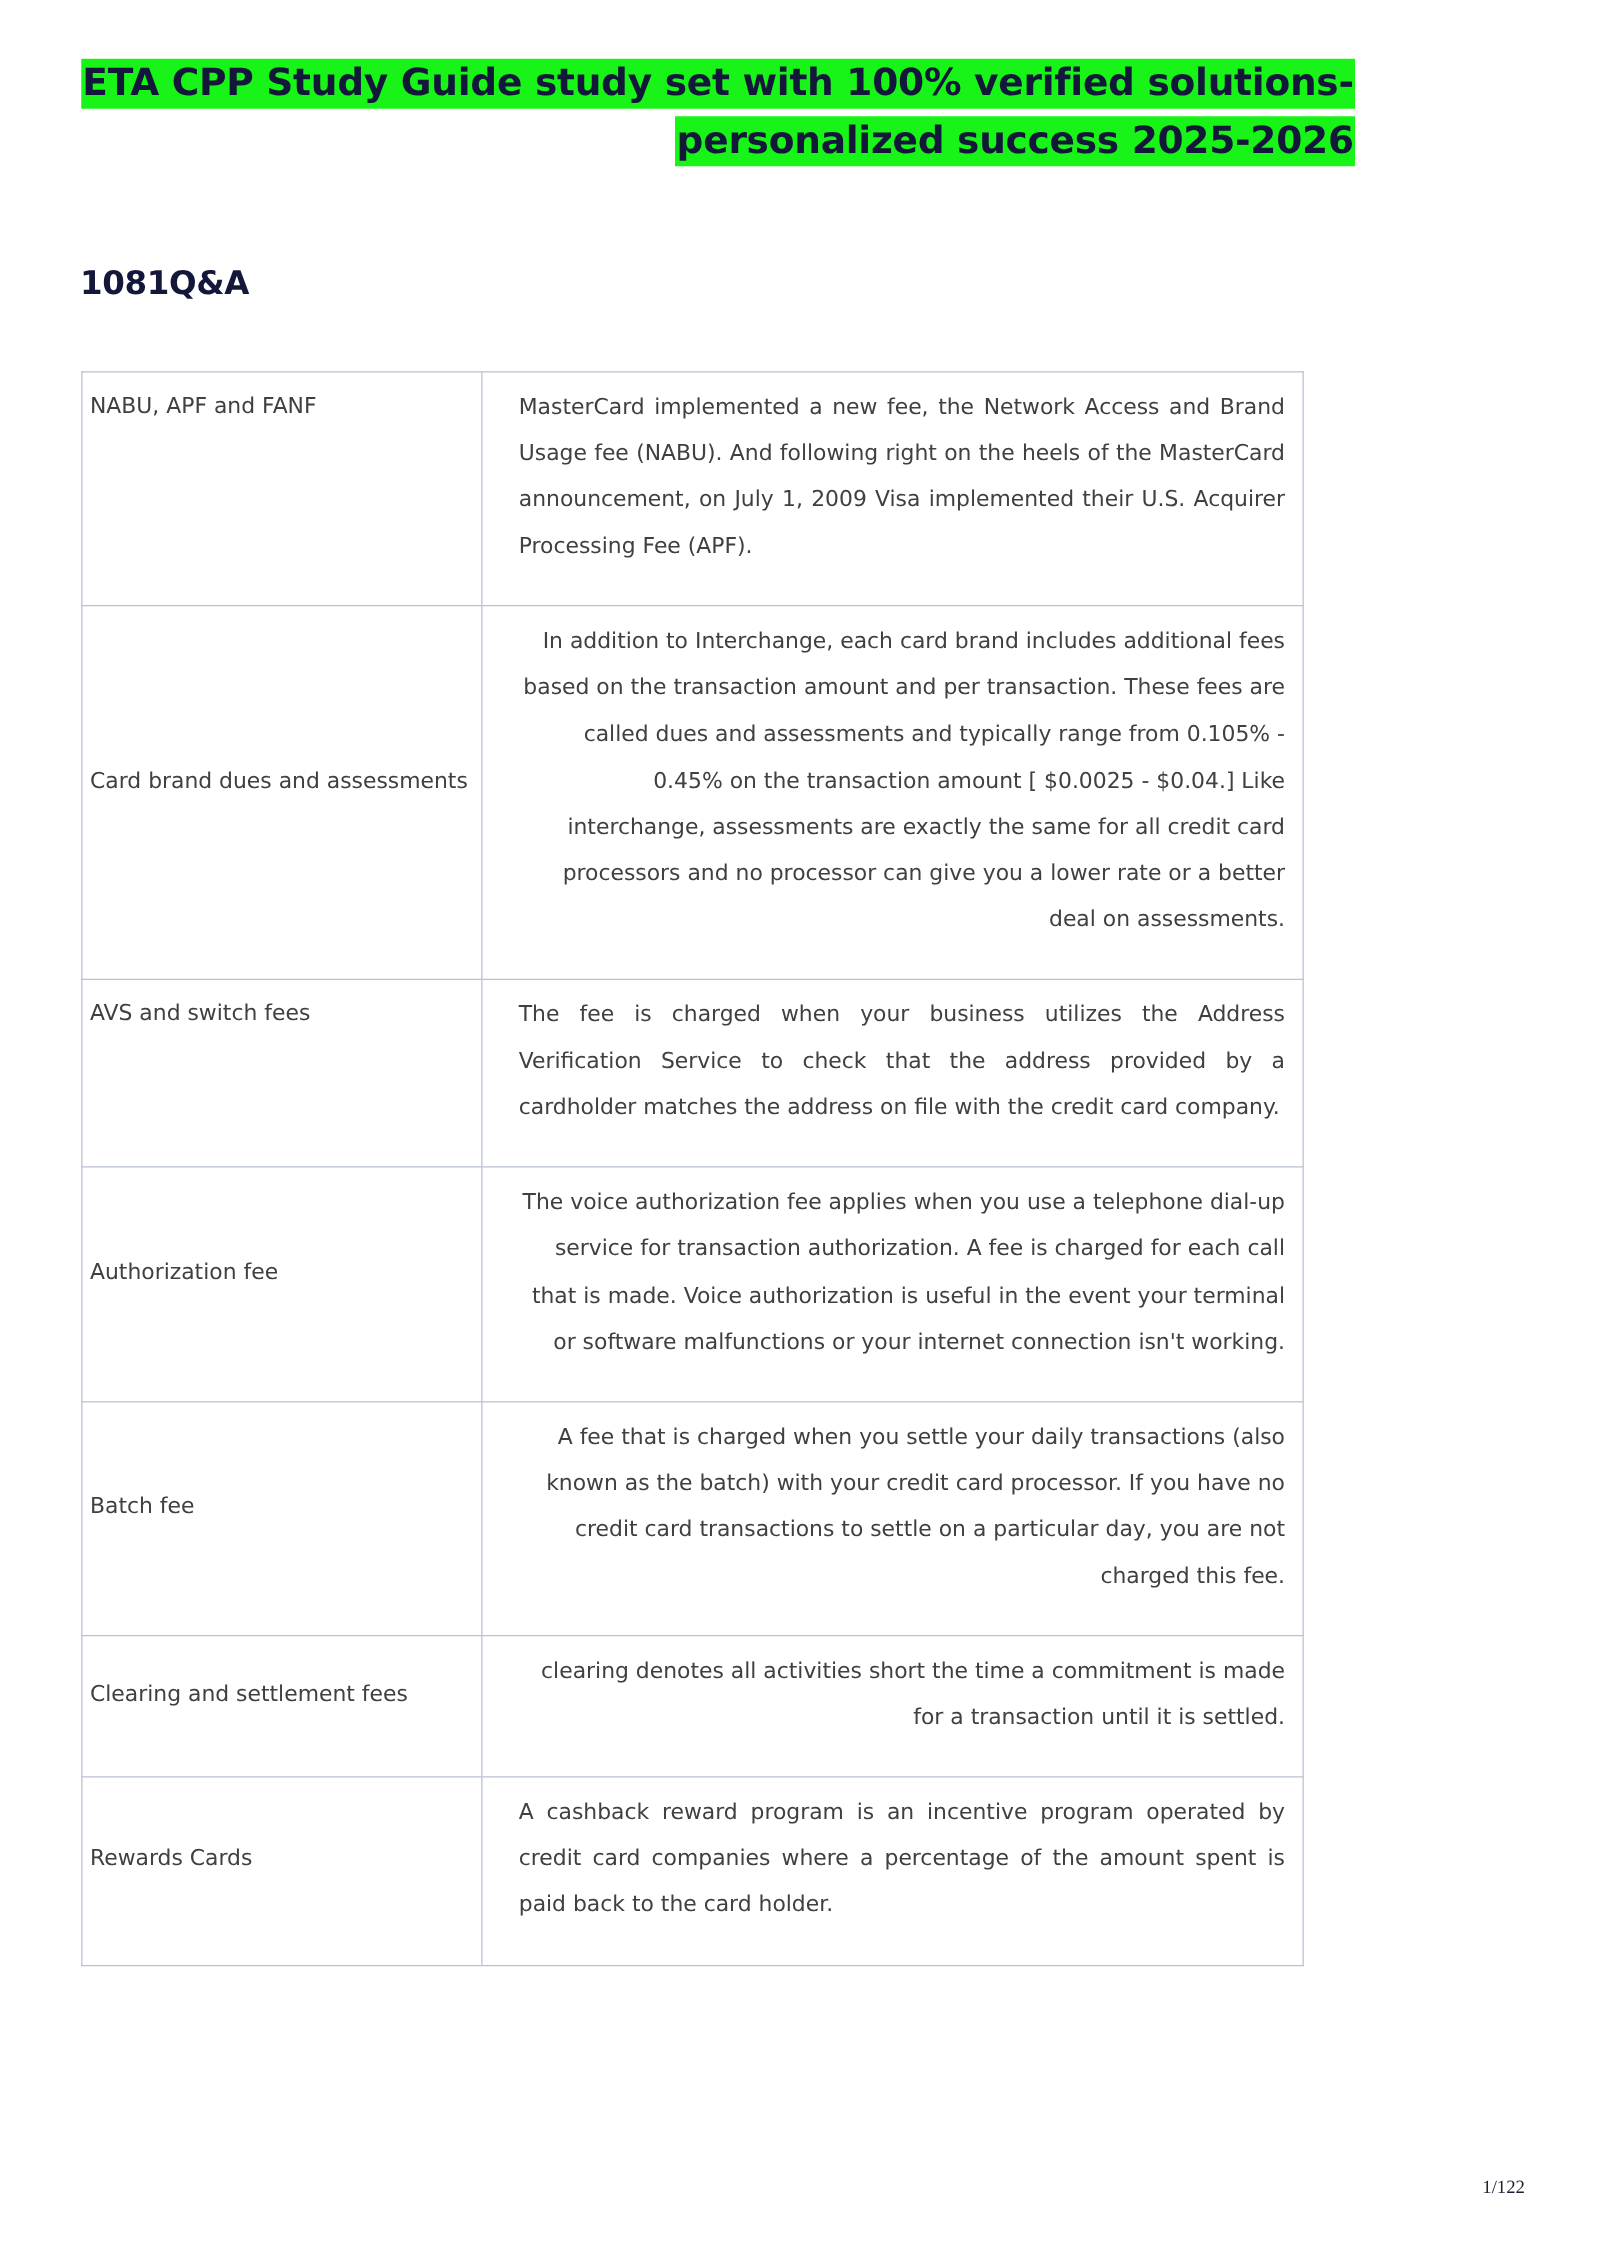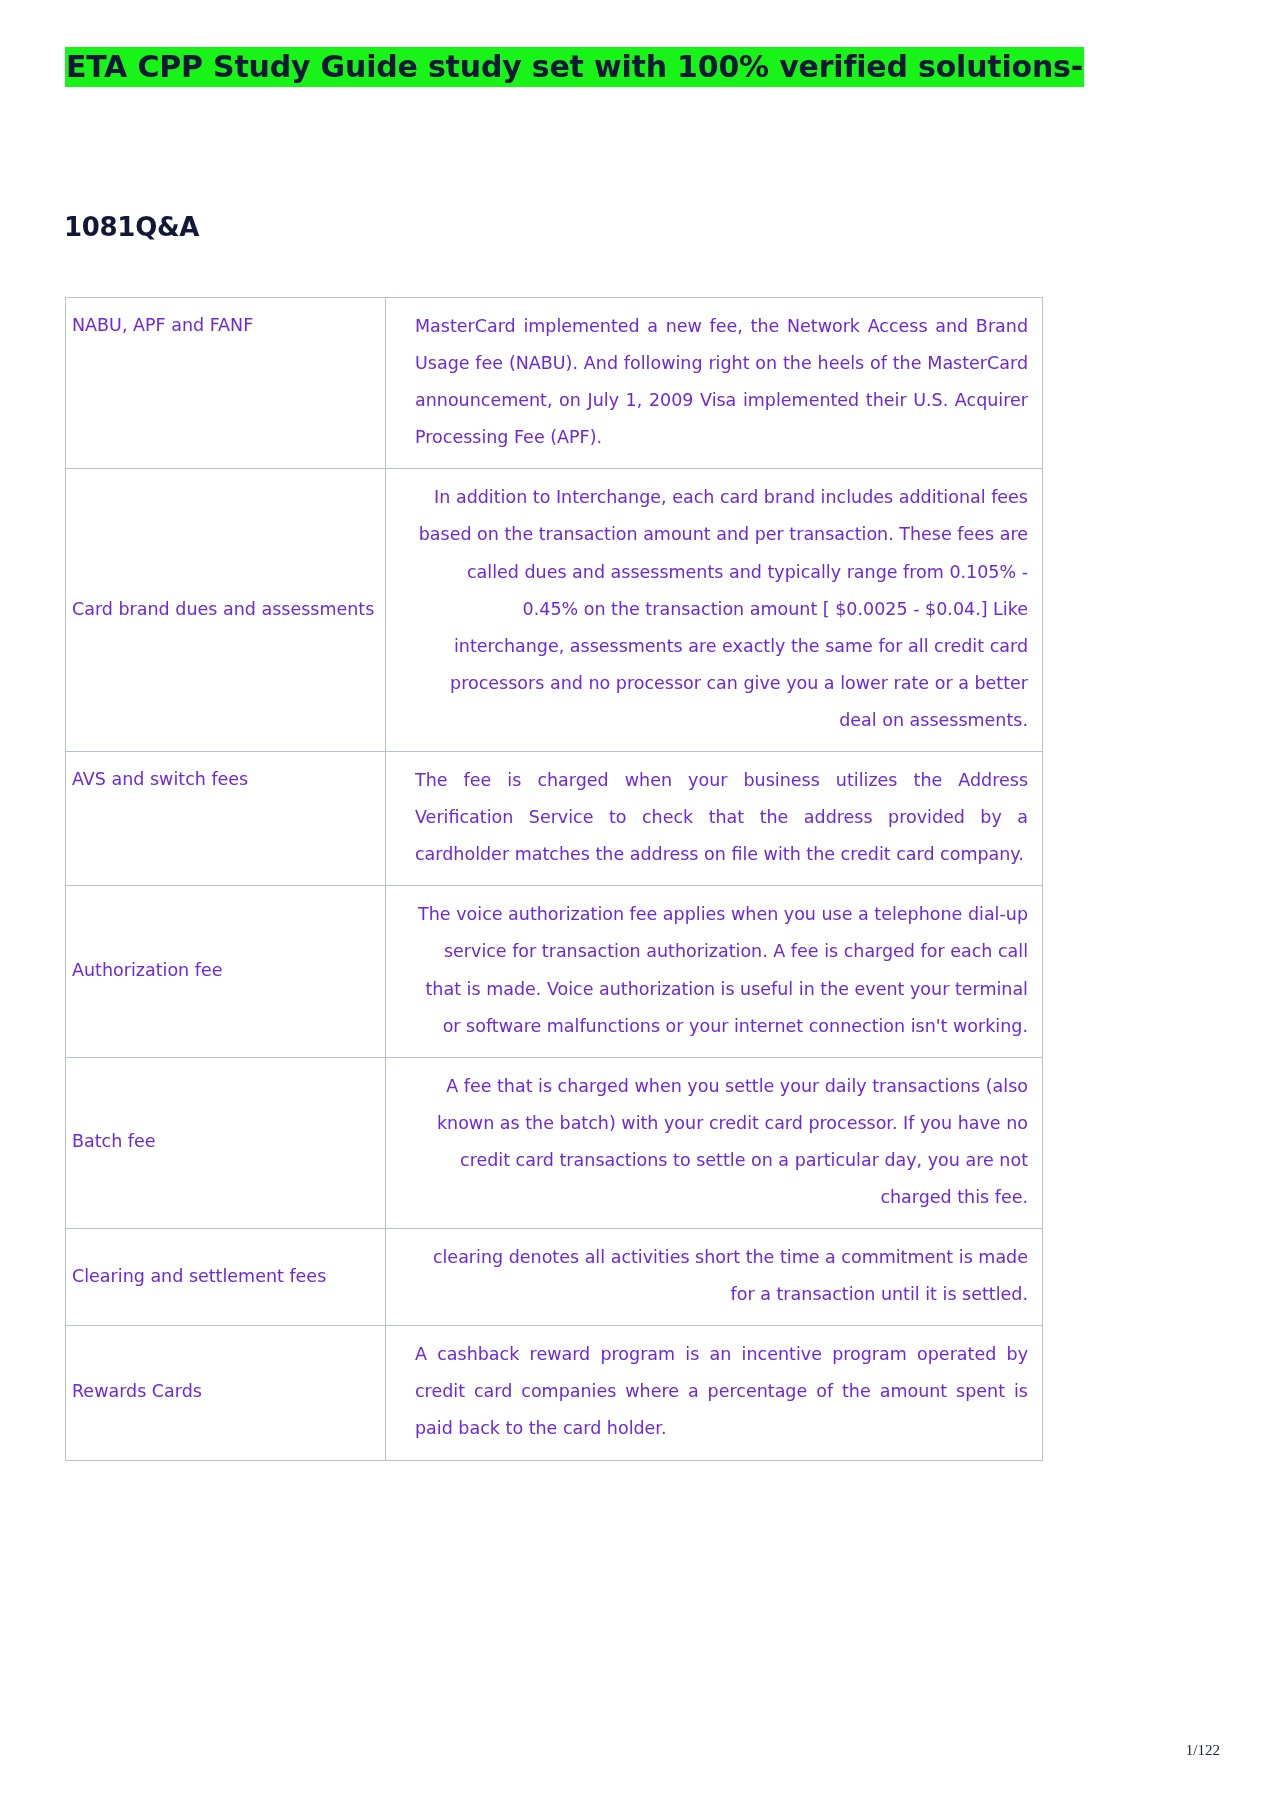--- a/index.html
+++ b/index.html
@@ -59,24 +59,24 @@
     position: absolute;
     left: 65px;
     top: 297px;
     width: 978px;
     border-collapse: collapse;
     table-layout: fixed;
   }
   .qa-table td {
     border: 1px solid #b9c0d4;
     vertical-align: middle;
-    padding: 10px 10px 12px 10px;
+    padding: 10px 10px 28px 10px;
     font-size: 17.5px;
     line-height: 2.12;
-    color: #6d28d9;
+    color: #404040;
   }
   .qa-table td.term {
     width: 305px;
     padding-left: 6px;
     padding-right: 8px;
     line-height: 1.55;
     vertical-align: middle;
   }
   .qa-table td.term.top {
     vertical-align: top;
@@ -105,20 +105,21 @@
     font-family: "Liberation Serif", serif;
   }
 </style>
 </head>
 <body>
 
 <div class="page">
 
   <div class="doc-title">
     <span class="hl">ETA CPP Study Guide study set with 100% verified solutions-</span><br>
+    <span class="hl">personalized success 2025-2026</span>
   </div>
 
   <div class="sub-heading">1081Q&amp;A</div>
 
   <table class="qa-table">
     <tbody>
       <tr>
         <td class="term top">NABU, APF and FANF</td>
         <td class="def justify">MasterCard implemented a new fee, the Network Access and Brand Usage fee (NABU). And following right on the heels of the MasterCard announcement, on July 1, 2009 Visa implemented their U.S. Acquirer Processing Fee (APF).</td>
       </tr>

